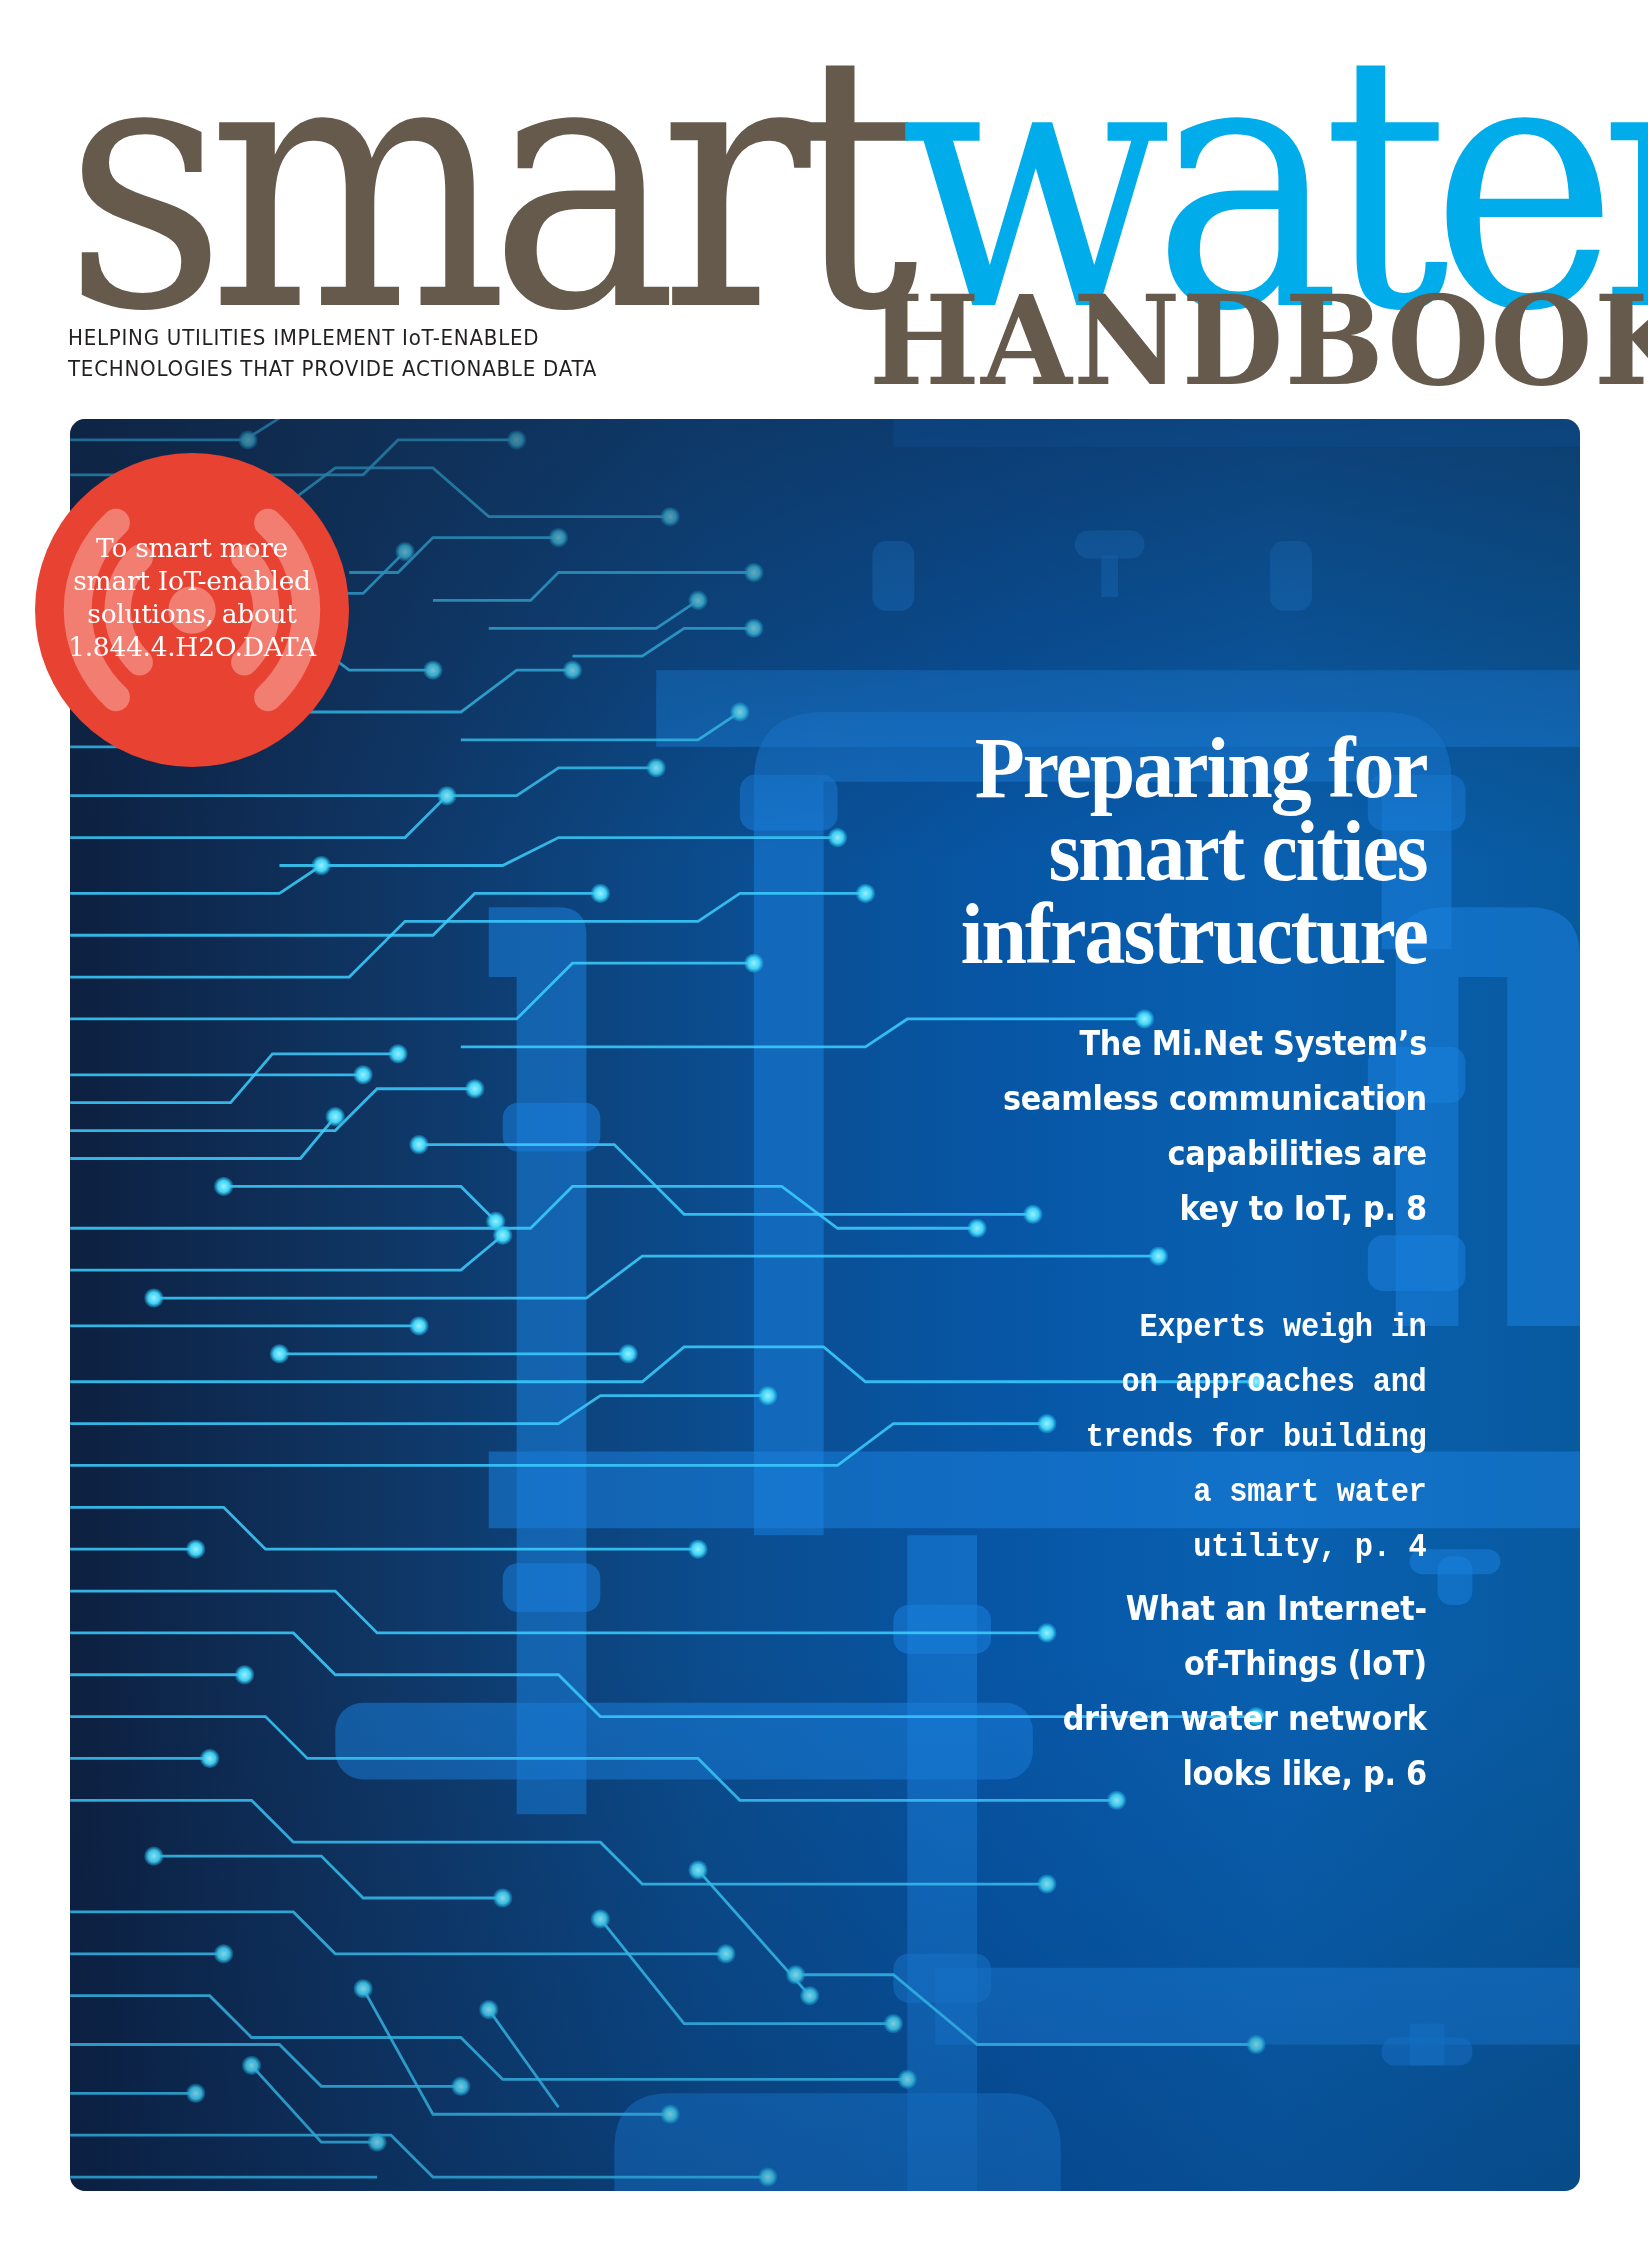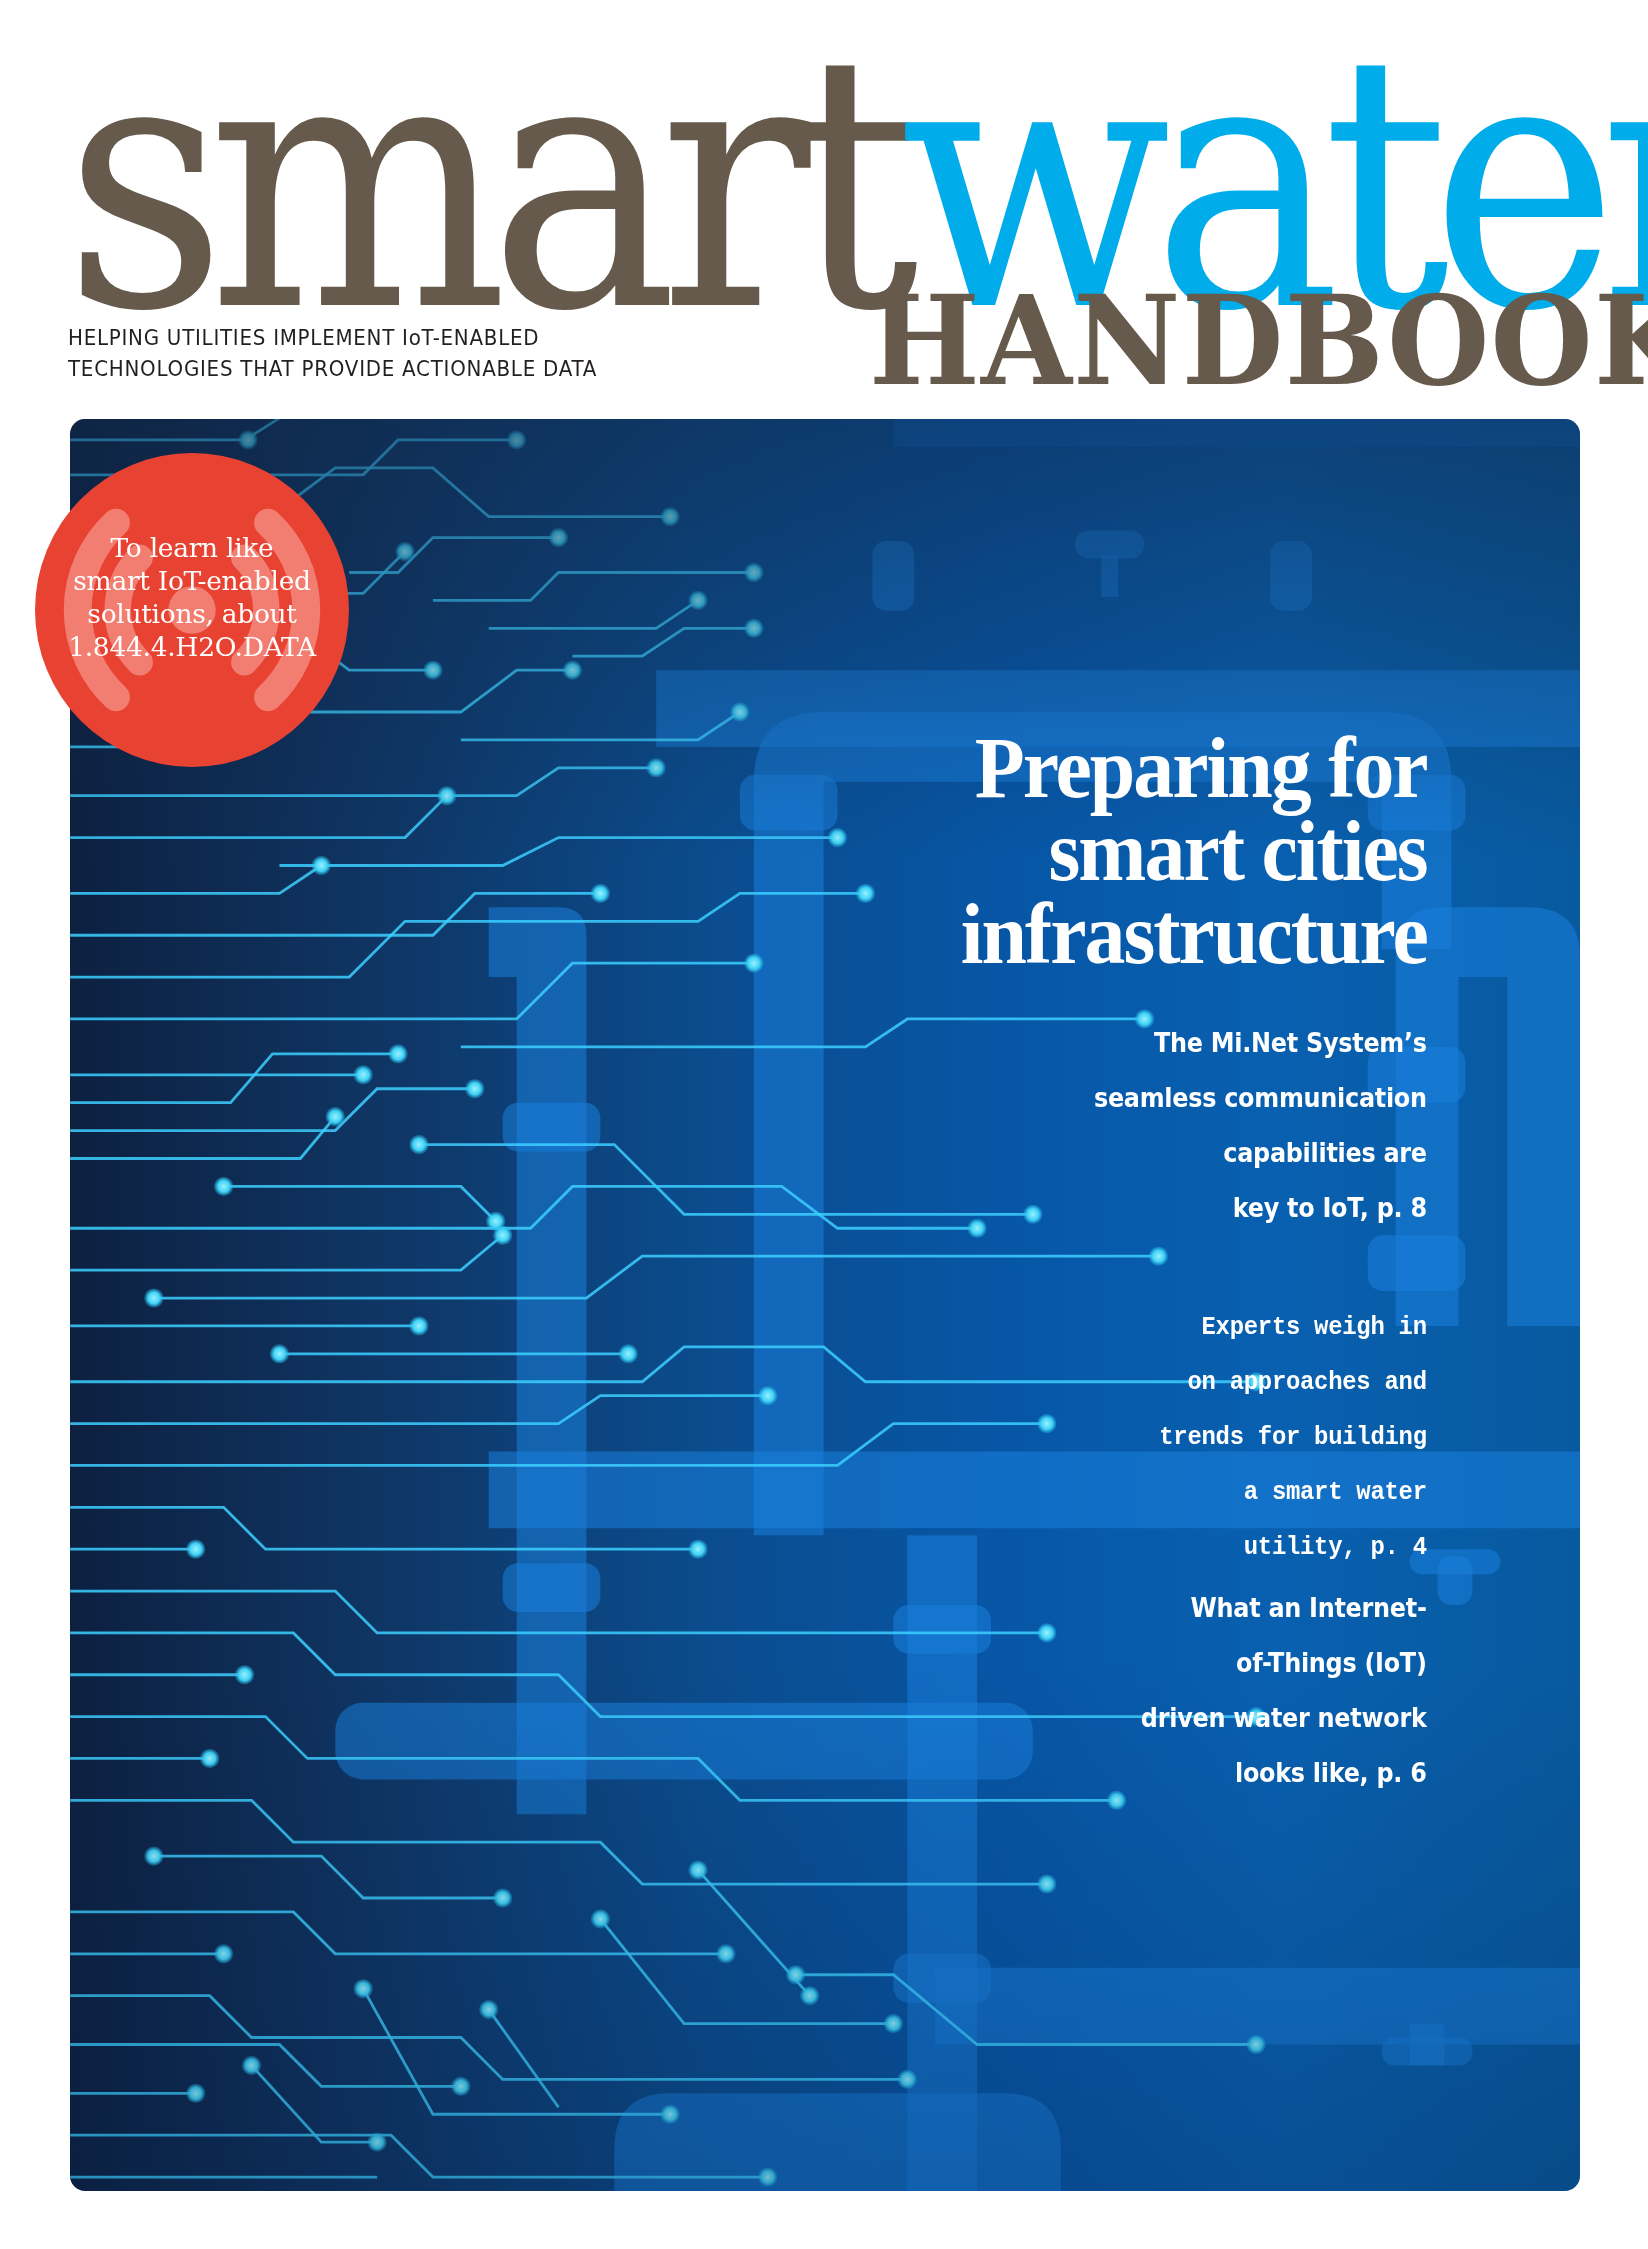--- a/index.html
+++ b/index.html
@@ -46,21 +46,21 @@
   .cta-text div { white-space:nowrap; }
   .headline {
     position:absolute; right:222px; top:726px; text-align:right;
     color:#ffffff; font-family:Liberation Serif, serif; font-weight:bold;
     font-size:87px; line-height:83px; letter-spacing:-2.1px;
   }
   .headline div { white-space:nowrap; transform:scaleX(0.94); transform-origin:100% 0; }
   .story {
     position:absolute; right:222px; text-align:right; color:#ffffff;
     font-family:"DejaVu Sans", sans-serif; font-weight:bold;
-    font-size:26px; line-height:55px; letter-spacing:-0.3px;
+    font-size:33px; line-height:55px; letter-spacing:-0.3px;
   }
   .story div { white-space:nowrap; transform:scaleX(0.92); transform-origin:100% 0; }
   .story-1 { top:1016px; }
   .story-2 { top:1300px;font-family:Liberation Mono, monospace; }
   .story-3 { top:1581px; }
 </style>
 </head>
 <body>
 
 <div class="masthead">
@@ -265,21 +265,21 @@
   <svg viewBox="0 0 450 450" xmlns="http://www.w3.org/2000/svg">
     <g fill="none" stroke="#f3877c" stroke-opacity="0.85" stroke-linecap="round">
       <circle cx="225" cy="225" r="34" fill="#f3877c" fill-opacity="0.85" stroke="none"></circle>
       <path d="M 150 150 A 105 105 0 0 0 150 300" stroke-width="38"></path>
       <path d="M 300 150 A 105 105 0 0 1 300 300" stroke-width="38"></path>
       <path d="M 116 100 A 170 170 0 0 0 116 350" stroke-width="40"></path>
       <path d="M 334 100 A 170 170 0 0 1 334 350" stroke-width="40"></path>
     </g>
   </svg>
   <div class="cta-text">
-    <div>To learn like</div>
+    <div>To smart more</div>
     <div>smart IoT-enabled</div>
     <div>solutions, about</div>
     <div>1.844.4.H2O.DATA</div>
   </div>
 </div>
 
 <div class="headline">
   <div>Preparing for</div>
   <div>smart cities</div>
   <div>infrastructure</div>

